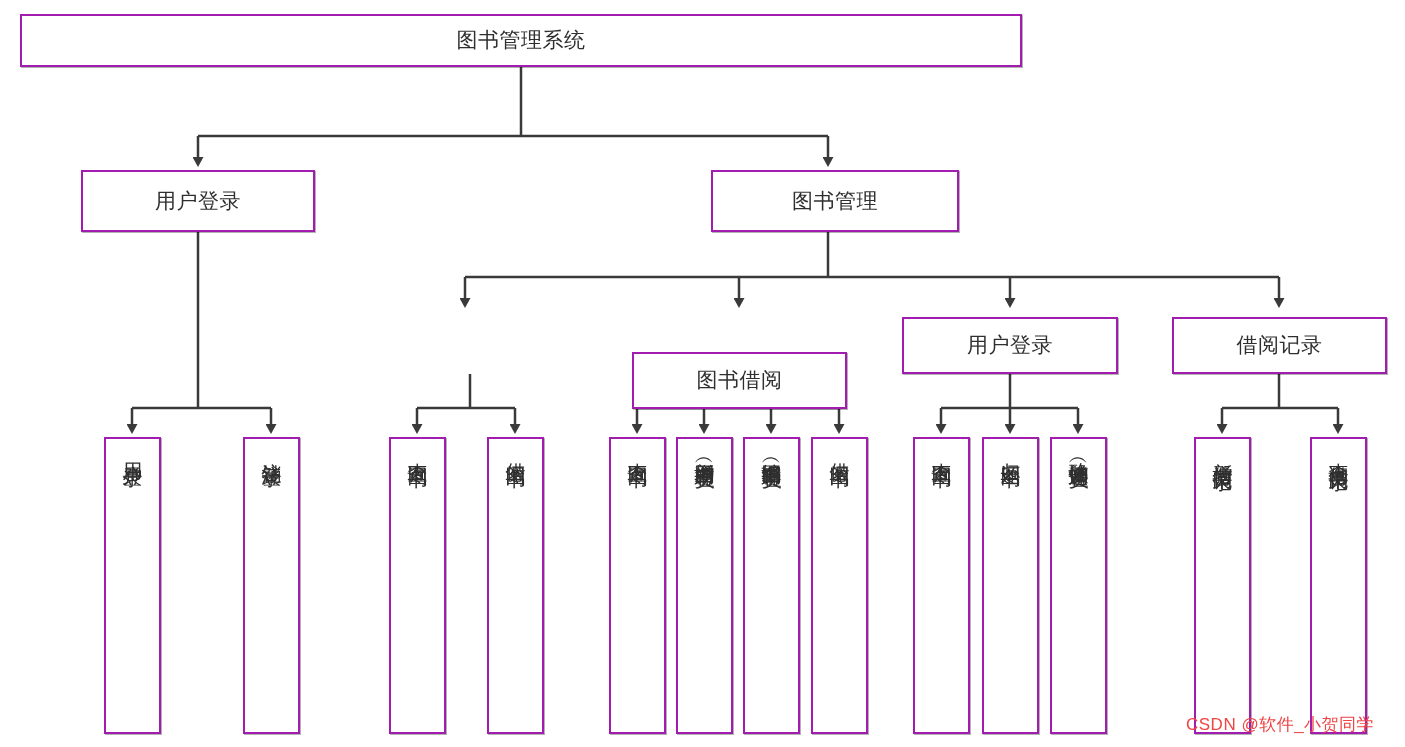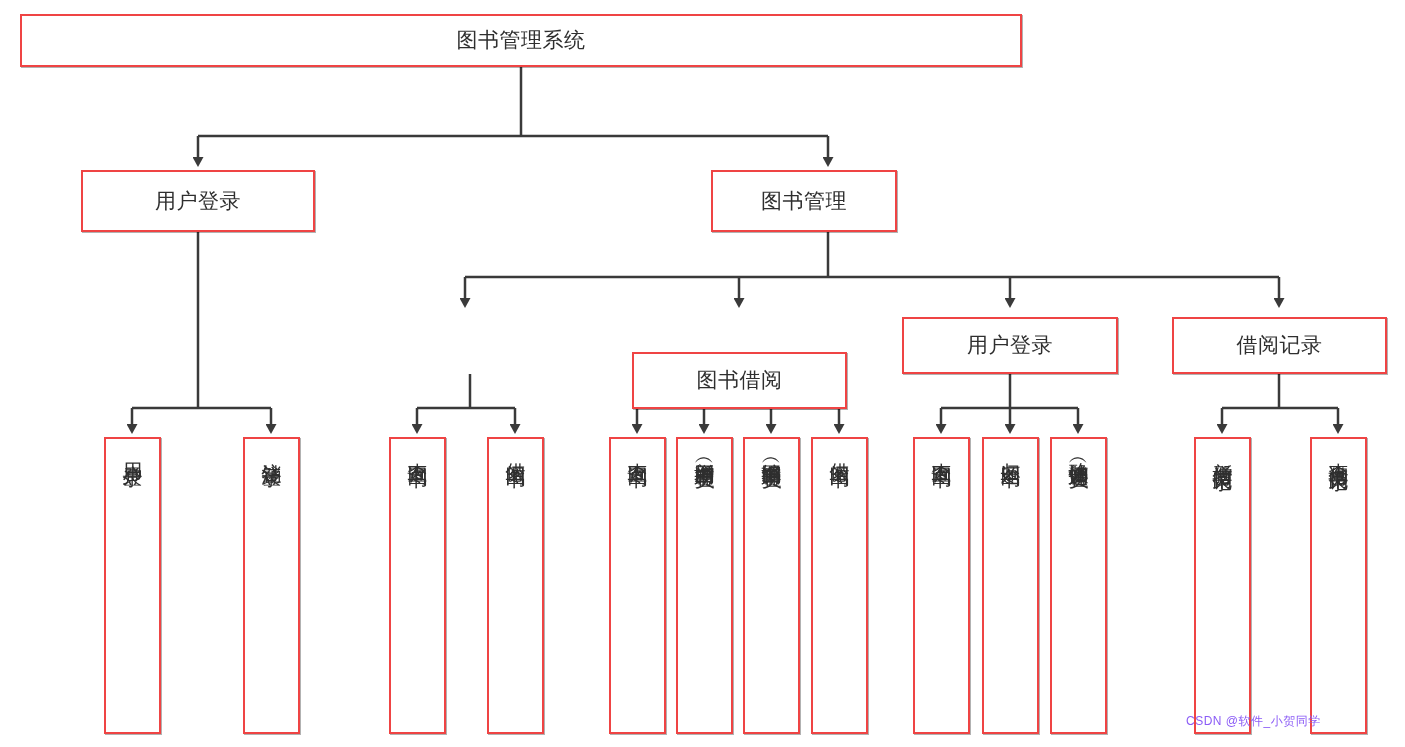--- a/index.html
+++ b/index.html
@@ -22,21 +22,21 @@
     left: 0;
     top: 0;
     width: 1405px;
     height: 747px;
     pointer-events: none;
   }
   .node {
     position: absolute;
     box-sizing: border-box;
     background: #ffffff;
-    border: 2px solid #ef4444;
+    border: 2px solid #a21caf;
     display: flex;
     align-items: center;
     justify-content: center;
     color: #2f2f2f;
     box-shadow: 1px 1px 0 rgba(0,0,0,0.30);
   }
   .node .label {
     display: block;
     text-align: center;
     line-height: 1.18;
@@ -64,22 +64,22 @@
     max-height: 284px;
   }
   .node.vert.tall .label {
     max-height: 286px;
     letter-spacing: 1px;
   }
   .watermark {
     position: absolute;
     left: 1186px;
     top: 713px;
-    font-size: 12px;
-    color: #8b5cf6;
+    font-size: 17px;
+    color: #ef4444;
     white-space: nowrap;
     letter-spacing: 0.5px;
   }
 </style>
 </head>
 <body>
 
 <div id="canvas">
 
   <svg class="connectors" viewBox="0 0 1405 747" xmlns="http://www.w3.org/2000/svg">
@@ -132,21 +132,21 @@
     </g>
   </svg>
 
   <div class="node horiz root" style="left:20px; top:14px; width:1002px; height:53px;">
     <span class="label">图书管理系统</span>
   </div>
 
   <div class="node horiz" style="left:81px; top:170px; width:234px; height:62px;">
     <span class="label">用户登录</span>
   </div>
-  <div class="node horiz" style="left:711px; top:170px; width:186px; height:62px;">
+  <div class="node horiz" style="left:711px; top:170px; width:248px; height:62px;">
     <span class="label">图书管理</span>
   </div>
 
   <div class="node horiz" style="left:632px; top:317px; width:215px; height:57px;margin-top:35px;">
     <span class="label">图书借阅</span>
   </div>
   <div class="node horiz" style="left:902px; top:317px; width:216px; height:57px;">
     <span class="label">用户登录</span>
   </div>
   <div class="node horiz" style="left:1172px; top:317px; width:215px; height:57px;">

